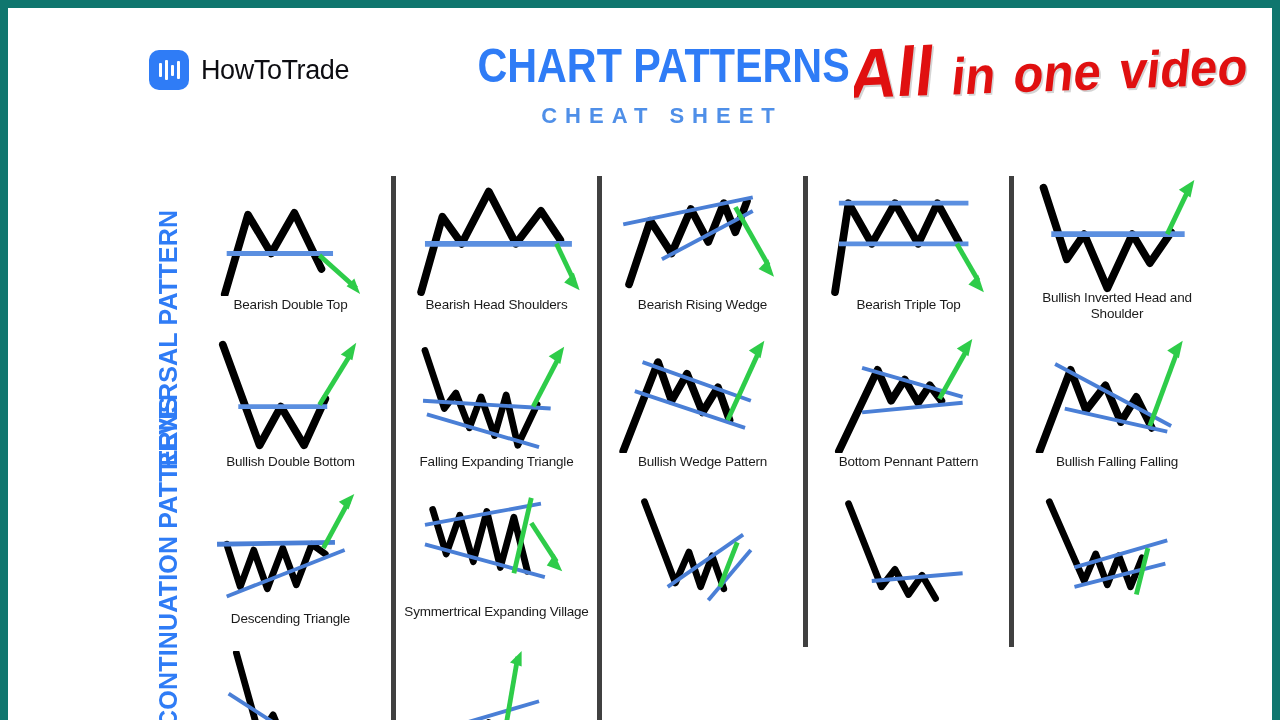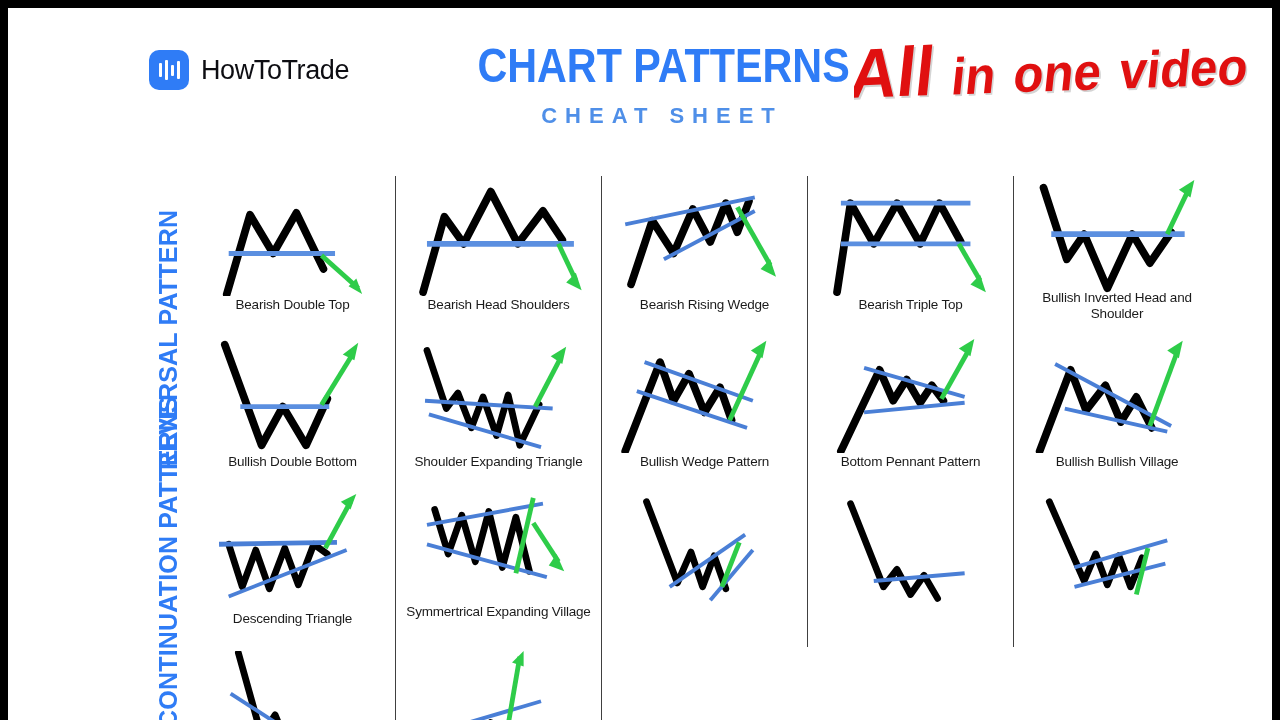--- a/index.html
+++ b/index.html
@@ -6,21 +6,21 @@
   html, body {
     width: 1280px; height: 720px;
     overflow: hidden;
     background: #1f6fe8;
     font-family: "Liberation Sans", sans-serif;
   }
   #frame {
     position: absolute;
     left: 0; top: 0;
     width: 1280px; height: 720px;
-    background: #000000;
+    background: #0f766e;
   }
   #page {
     position: absolute;
     left: 8px; top: 8px;
     width: 1264px; height: 712px;
     background: #ffffff;
     overflow: hidden;
   }
 
   
@@ -120,21 +120,21 @@
     column-gap: 0px;
     row-gap: 0px;
   }
   .cell {
     position: relative;
     padding: 4px 6px 0 6px;
     display: flex;
     flex-direction: column;
     align-items: center;
     justify-content: flex-start;
-    border-right: 1px solid #404040;
+    border-right: 5px solid #404040;
     background: #fff;
   }
   .cell:nth-child(5n) { border-right: none; }
   .cell .glyph {
     width: 100%;
     height: 116px;
     display: block;
   }
   .cell .glyph svg { width: 100%; height: 100%; display: block; }
   .cell .caption {
@@ -265,21 +265,21 @@
     <div class="cell">
       <div class="glyph">
         <svg viewBox="0 0 180 120" preserveAspectRatio="xMidYMid meet">
           <polyline points="16,14 36,74 48,58 62,94 74,62 88,102 100,60 112,112 132,70" fill="none" stroke="#000" stroke-width="7" stroke-linejoin="round" stroke-linecap="round"></polyline>
           <line x1="14" y1="66" x2="146" y2="74" stroke="#4a7fd6" stroke-width="4"></line>
           <line x1="18" y1="80" x2="134" y2="114" stroke="#4a7fd6" stroke-width="4"></line>
           <line x1="128" y1="72" x2="154" y2="22" stroke="#2ecc49" stroke-width="5"></line>
           <polygon points="160,10 144,20 156,28" fill="#2ecc49"></polygon>
         </svg>
       </div>
-      <div class="caption">Shoulder Expanding Triangle</div>
+      <div class="caption">Falling Expanding Triangle</div>
     </div>
 
 
     <div class="cell">
       <div class="glyph">
         <svg viewBox="0 0 180 120" preserveAspectRatio="xMidYMid meet">
           <polyline points="8,118 44,26 58,66 74,38 90,78 106,52 118,86" fill="none" stroke="#000" stroke-width="8" stroke-linejoin="round" stroke-linecap="round"></polyline>
           <line x1="28" y1="26" x2="140" y2="66" stroke="#4a7fd6" stroke-width="4"></line>
           <line x1="20" y1="56" x2="134" y2="94" stroke="#4a7fd6" stroke-width="4"></line>
           <line x1="116" y1="86" x2="148" y2="16" stroke="#2ecc49" stroke-width="5"></line>
@@ -305,21 +305,21 @@
     <div class="cell">
       <div class="glyph">
         <svg viewBox="0 0 180 120" preserveAspectRatio="xMidYMid meet">
           <polyline points="10,118 42,34 58,76 78,50 94,88 110,62 126,94" fill="none" stroke="#000" stroke-width="8" stroke-linejoin="round" stroke-linecap="round"></polyline>
           <line x1="26" y1="28" x2="146" y2="92" stroke="#4a7fd6" stroke-width="4"></line>
           <line x1="36" y1="74" x2="142" y2="98" stroke="#4a7fd6" stroke-width="4"></line>
           <line x1="124" y1="92" x2="152" y2="16" stroke="#2ecc49" stroke-width="5"></line>
           <polygon points="158,4 142,14 154,22" fill="#2ecc49"></polygon>
         </svg>
       </div>
-      <div class="caption">Bullish Bullish Village</div>
+      <div class="caption">Bullish Falling Falling</div>
     </div>
 
     <div class="cell">
       <div class="glyph">
         <svg viewBox="0 0 180 120" preserveAspectRatio="xMidYMid meet">
           <polyline points="24,52 38,96 52,58 66,98 82,56 96,94 112,52 126,62" fill="none" stroke="#000" stroke-width="7" stroke-linejoin="round" stroke-linecap="round"></polyline>
           <line x1="14" y1="52" x2="136" y2="50" stroke="#4a7fd6" stroke-width="5"></line>
           <line x1="24" y1="106" x2="146" y2="58" stroke="#4a7fd6" stroke-width="4"></line>
           <line x1="124" y1="56" x2="150" y2="8" stroke="#2ecc49" stroke-width="5"></line>
           <polygon points="156,0 140,8 150,16" fill="#2ecc49"></polygon>

